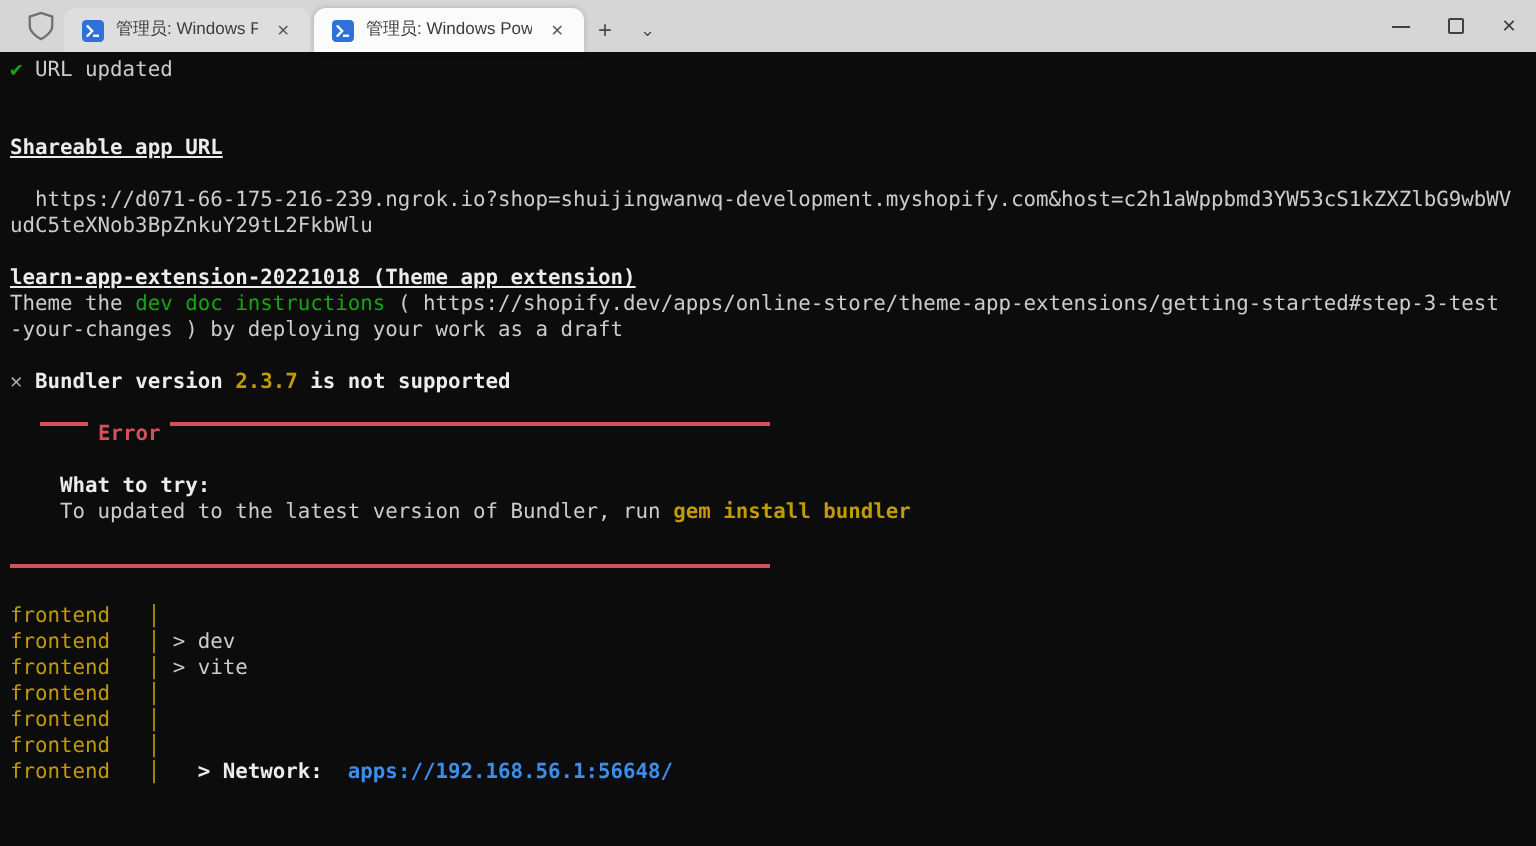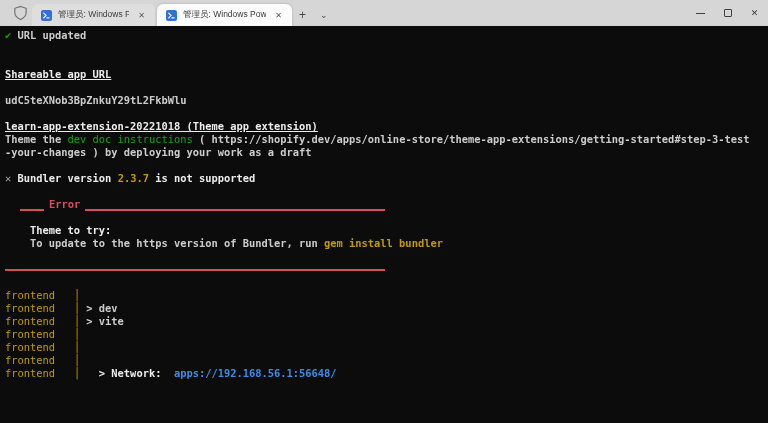--- a/index.html
+++ b/index.html
@@ -33,31 +33,31 @@
   .glyph-close{ font-size:9px; }
 
   
   .terminal{
     width:768px; height:397px; background:var(--term-bg);
     padding:3px 0 0 5px;
     font-family:"DejaVu Sans Mono","Liberation Mono",monospace;
     font-size:10.4px; line-height:13px;
   }
   .tline{ height:13px; white-space:pre; overflow:hidden; }
-  .seg-default{ color:var(--fg);font-weight:bold; }
+  .seg-default{ color:var(--fg); }
   .seg-bright{ color:#dcdcdc; }
   .seg-bold{ color:#ececec; font-weight:bold; }
   .seg-dim{ color:#a9a9a9; }
   .seg-heading{ color:#ececec; font-weight:bold; text-decoration:underline; }
   .seg-green{ color:var(--green); }
   .seg-yellow{ color:var(--yellow); }
   .seg-ybold{ color:var(--yellow); font-weight:bold; }
   .seg-blue{ color:var(--blue); font-weight:bold; }
 
-  .tline.banner{ display:flex; align-items:flex-end; margin-left:15px; width:365px; }
+  .tline.banner{ display:flex; align-items:flex-start; margin-left:15px; width:365px; }
   .dash{ height:2px; background:var(--red); display:block; }
   .dash.left{ width:24px; margin-right:5px; }
   .dash.right{ flex:1; margin-left:5px; }
   .banner-label{ font-weight:bold; color:var(--red); }
   .tline.rulewrap{ display:flex; align-items:center; }
   .rule{ width:380px; height:2px; background:var(--red); display:block; }
 </style>
 </head>
 <body>
 
@@ -105,32 +105,33 @@
     <span class="win-btn glyph-close">✕</span>
   </div>
 </div>
 
 <div class="terminal">
     <div class="tline"><span class="seg-green">✔</span><span class="seg-default"> URL updated</span></div>
     <div class="tline"></div>
     <div class="tline"></div>
     <div class="tline"><span class="seg-heading">Shareable app URL</span></div>
     <div class="tline"></div>
+    <div class="tline"><span class="seg-default">  https://d071-66-175-216-239.ngrok.io?shop=shuijingwanwq-development.myshopify.com&amp;host=c2h1aWppbmd3YW53cS1kZXZlbG9wbWV</span></div>
     <div class="tline"><span class="seg-default">udC5teXNob3BpZnkuY29tL2FkbWlu</span></div>
     <div class="tline"></div>
     <div class="tline"><span class="seg-heading">learn-app-extension-20221018 (Theme app extension)</span></div>
     <div class="tline"><span class="seg-default">Theme the </span><span class="seg-green">dev doc instructions</span><span class="seg-default"> ( https://shopify.dev/apps/online-store/theme-app-extensions/getting-started#step-3-test</span></div>
     <div class="tline"><span class="seg-default">-your-changes ) by deploying your work as a draft</span></div>
     <div class="tline"></div>
     <div class="tline"><span class="seg-dim">✕</span><span class="seg-bold"> Bundler version </span><span class="seg-ybold">2.3.7</span><span class="seg-bold"> is not supported</span></div>
     <div class="tline"></div>
     <div class="tline banner"><span class="dash left"></span><span class="banner-label">Error</span><span class="dash right"></span></div>
     <div class="tline"></div>
-    <div class="tline"><span class="seg-bold">    Theme to try:</span></div>
-    <div class="tline"><span class="seg-default">    To update to the https version of Bundler, run </span><span class="seg-ybold">gem install bundler</span></div>
+    <div class="tline"><span class="seg-bold">    What to try:</span></div>
+    <div class="tline"><span class="seg-default">    To updated to the latest version of Bundler, run </span><span class="seg-ybold">gem install bundler</span></div>
     <div class="tline"></div>
     <div class="tline rulewrap"><span class="rule"></span></div>
     <div class="tline"></div>
     <div class="tline"><span class="seg-yellow">frontend   │</span></div>
     <div class="tline"><span class="seg-yellow">frontend   │</span><span class="seg-default"> &gt; dev</span></div>
     <div class="tline"><span class="seg-yellow">frontend   │</span><span class="seg-default"> &gt; vite</span></div>
     <div class="tline"><span class="seg-yellow">frontend   │</span></div>
     <div class="tline"><span class="seg-yellow">frontend   │</span></div>
     <div class="tline"><span class="seg-yellow">frontend   │</span></div>
     <div class="tline"><span class="seg-yellow">frontend   │</span><span class="seg-bold">   &gt; Network:</span><span class="seg-blue">  apps://192.168.56.1:56648/</span></div>

